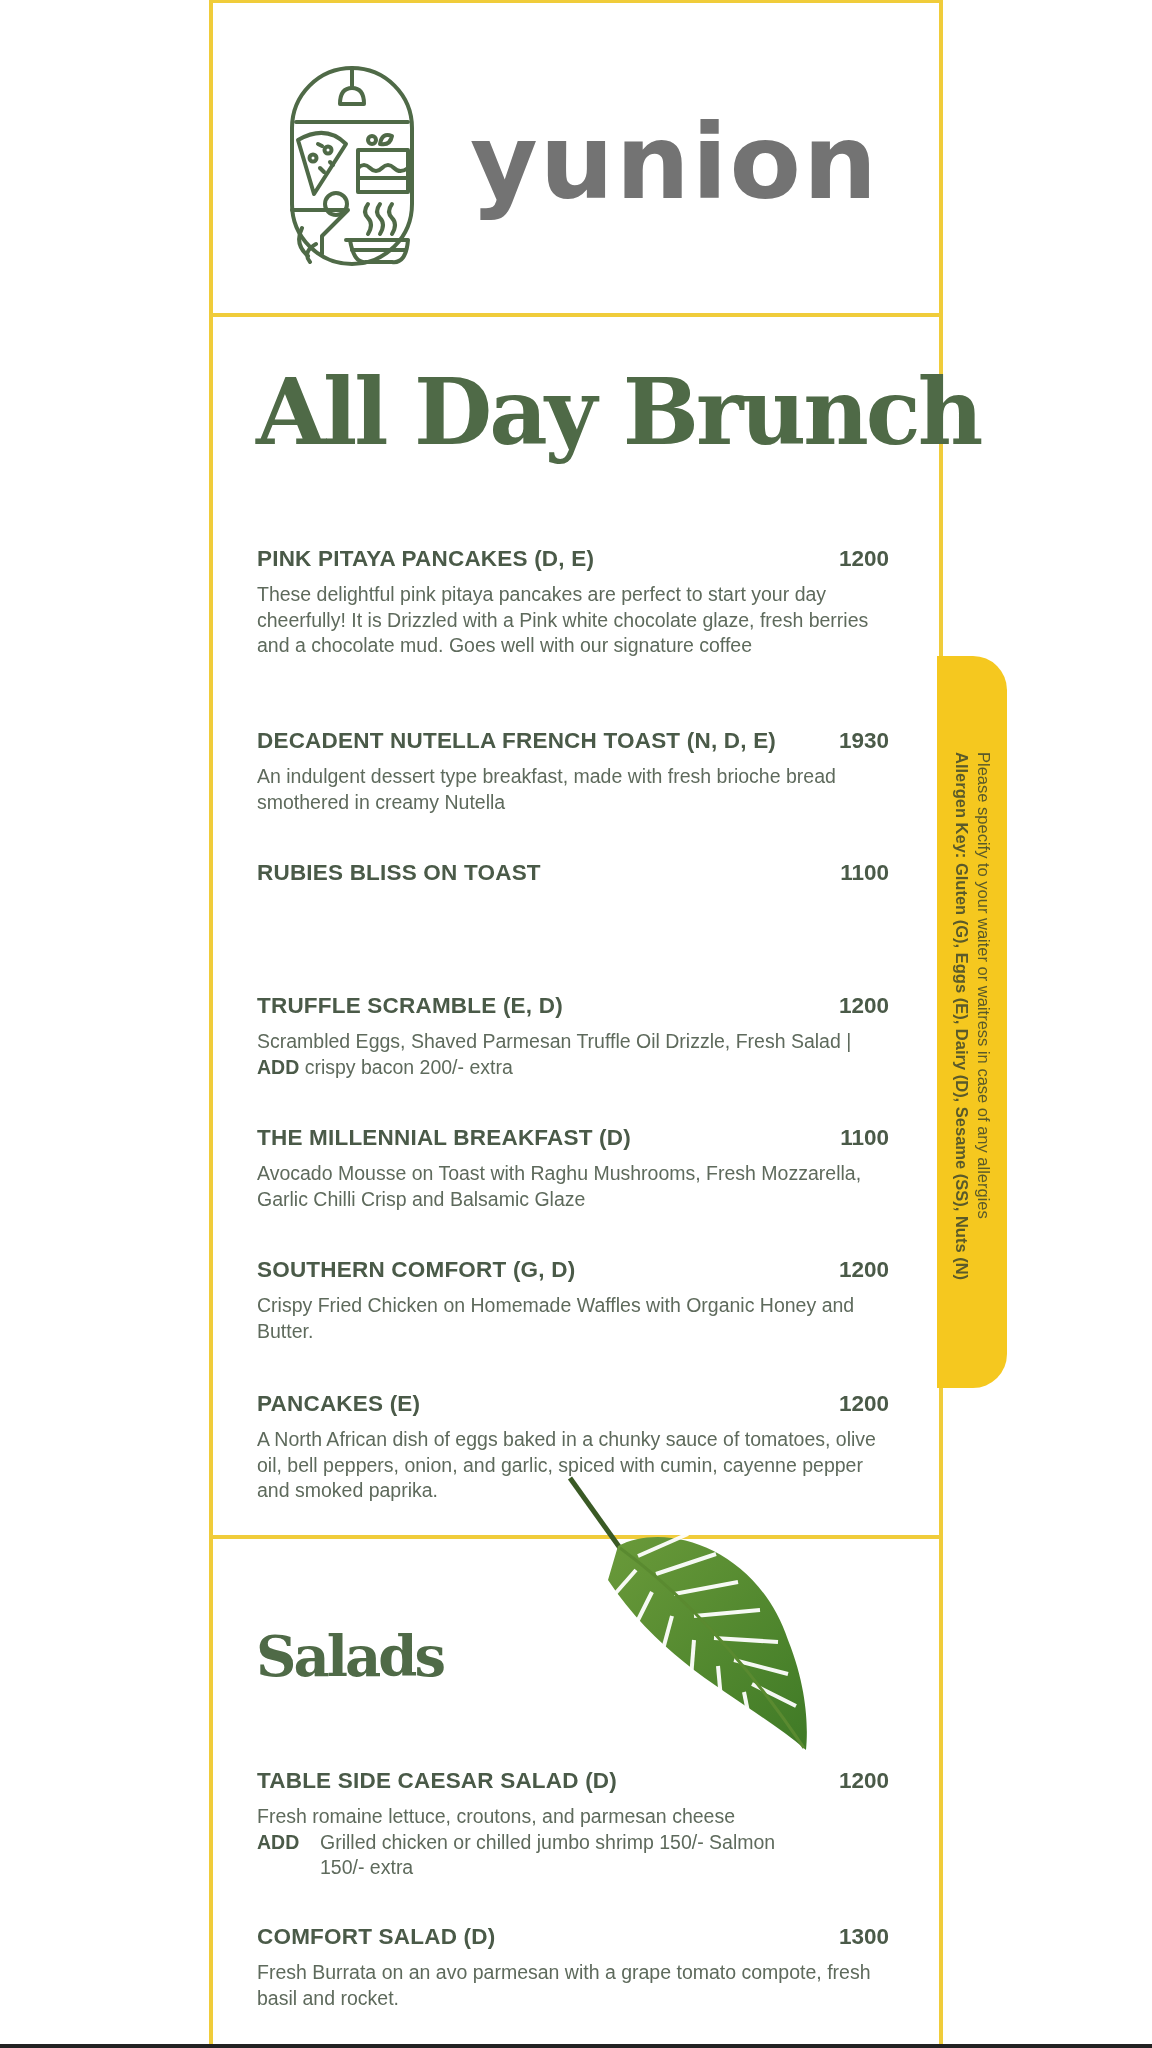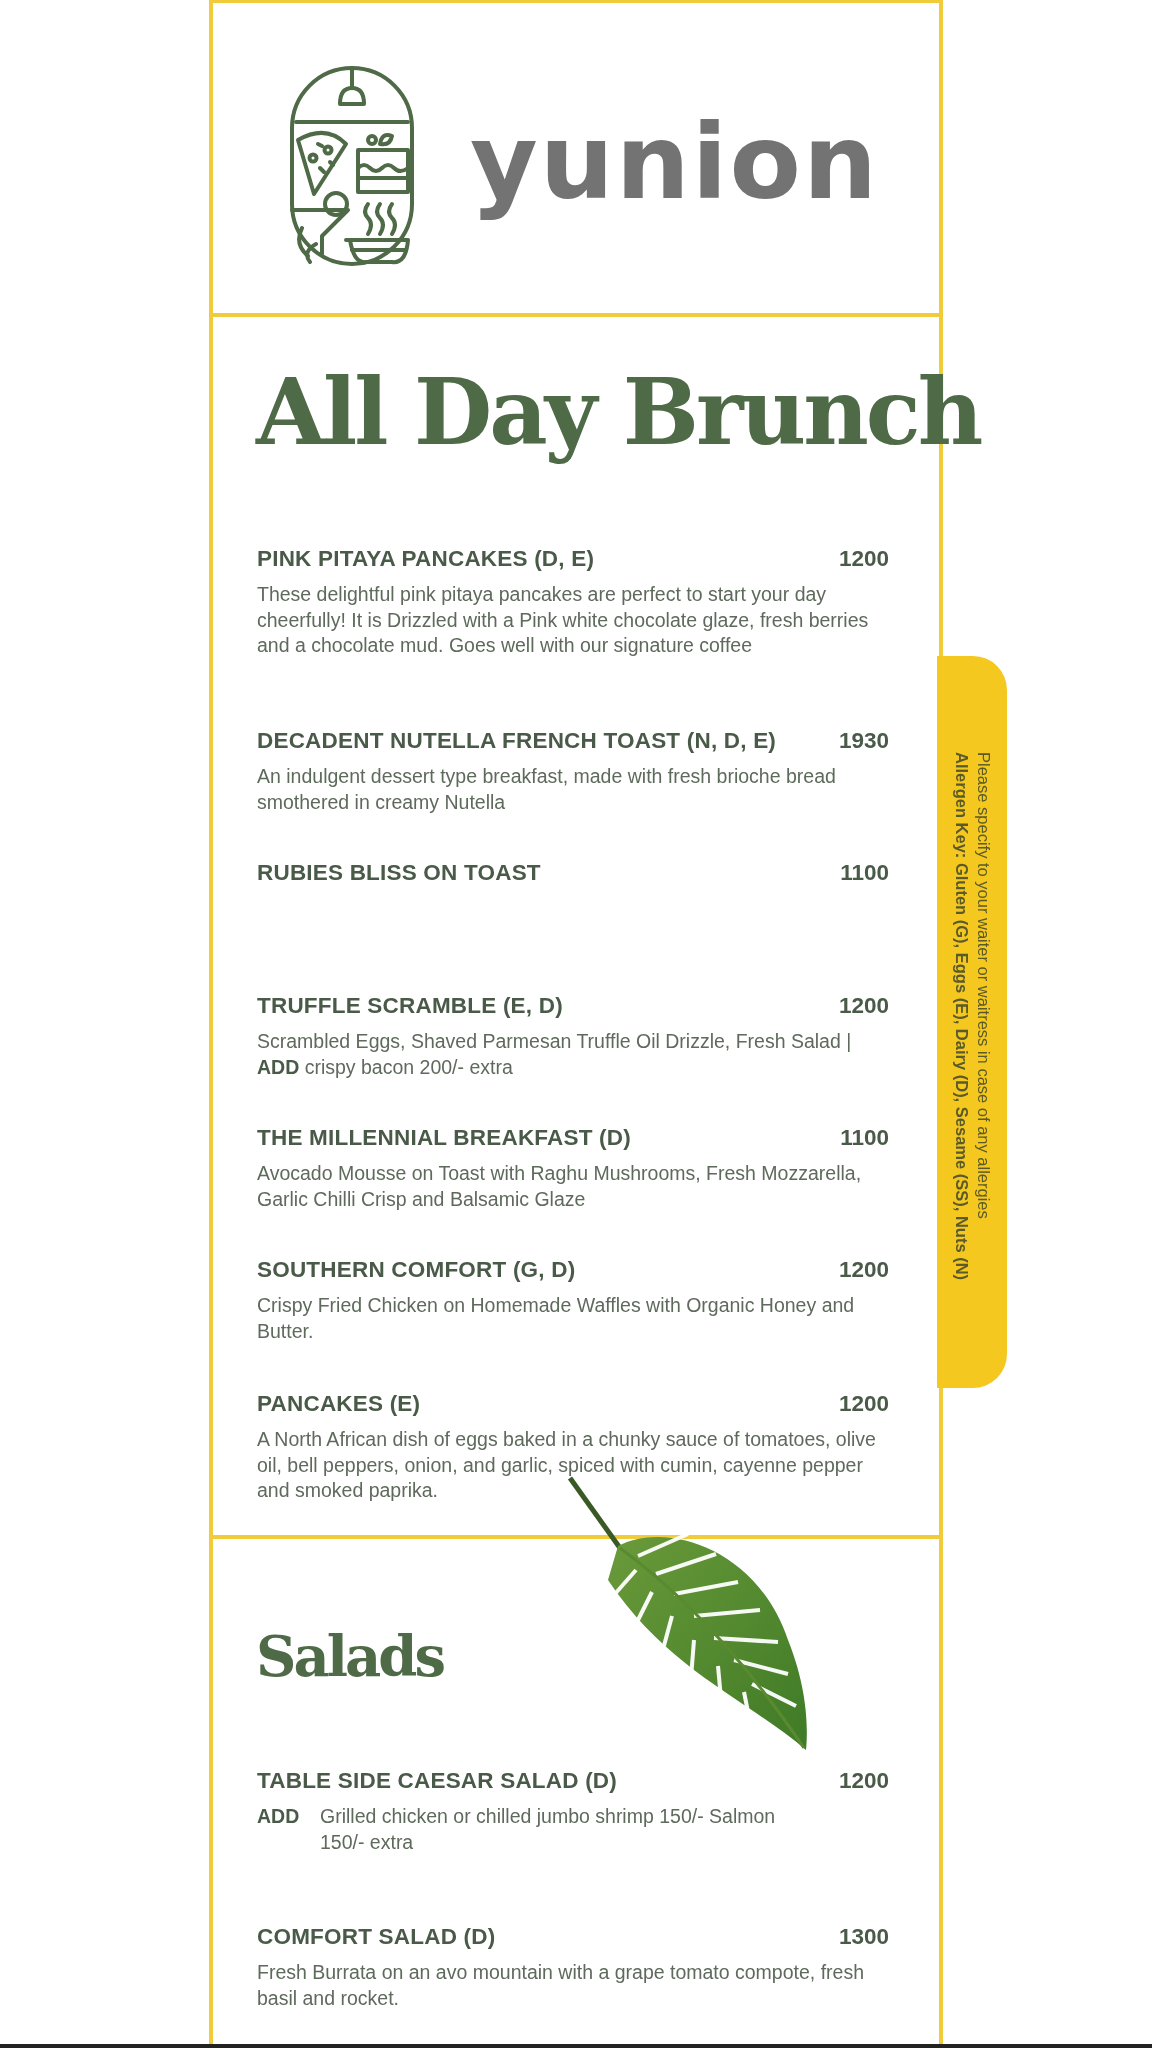--- a/index.html
+++ b/index.html
@@ -184,32 +184,33 @@
     <path d="M72 78 Q170 150 256 278" stroke="#5a8a30" stroke-width="3" fill="none"></path>
   </svg>
 </div>
 
 <div class="item" style="top:1724px;">
   <div class="item-head">
     <span class="item-name">TABLE SIDE CAESAR SALAD (D)</span>
     <span class="item-price">1200</span>
   </div>
   <div class="item-desc">
+    <div>Fresh romaine lettuce, croutons, and parmesan cheese</div>
     <div class="add-row">
       <span class="add-label">ADD</span>
       <span style="width:480px">Grilled chicken or chilled jumbo shrimp 150/- Salmon 150/- extra</span>
     </div>
   </div>
 </div>
 
 <div class="item" style="top:1880px;">
   <div class="item-head">
     <span class="item-name">COMFORT SALAD (D)</span>
     <span class="item-price">1300</span>
   </div>
-  <div class="item-desc">Fresh Burrata on an avo mountain with a grape tomato compote, fresh basil and rocket.</div>
+  <div class="item-desc">Fresh Burrata on an avo parmesan with a grape tomato compote, fresh basil and rocket.</div>
 </div>
 
 <div class="allergen-tab"></div>
 <div class="allergen-text">
   <div>Please specify to your waiter or waitress in case of any allergies</div>
   <div class="key">Allergen Key: Gluten (G), Eggs (E), Dairy (D), Sesame (SS), Nuts (N)</div>
 </div>
 
 </body></html>

